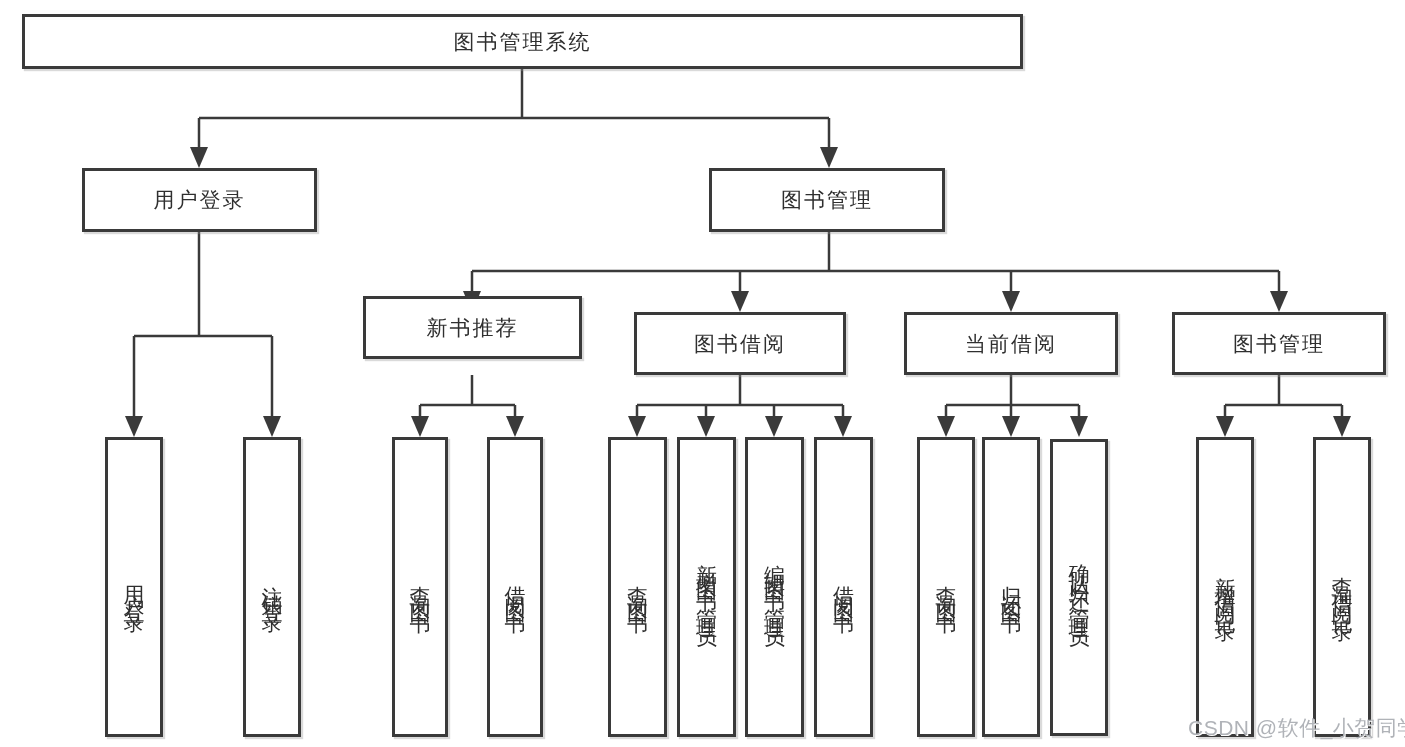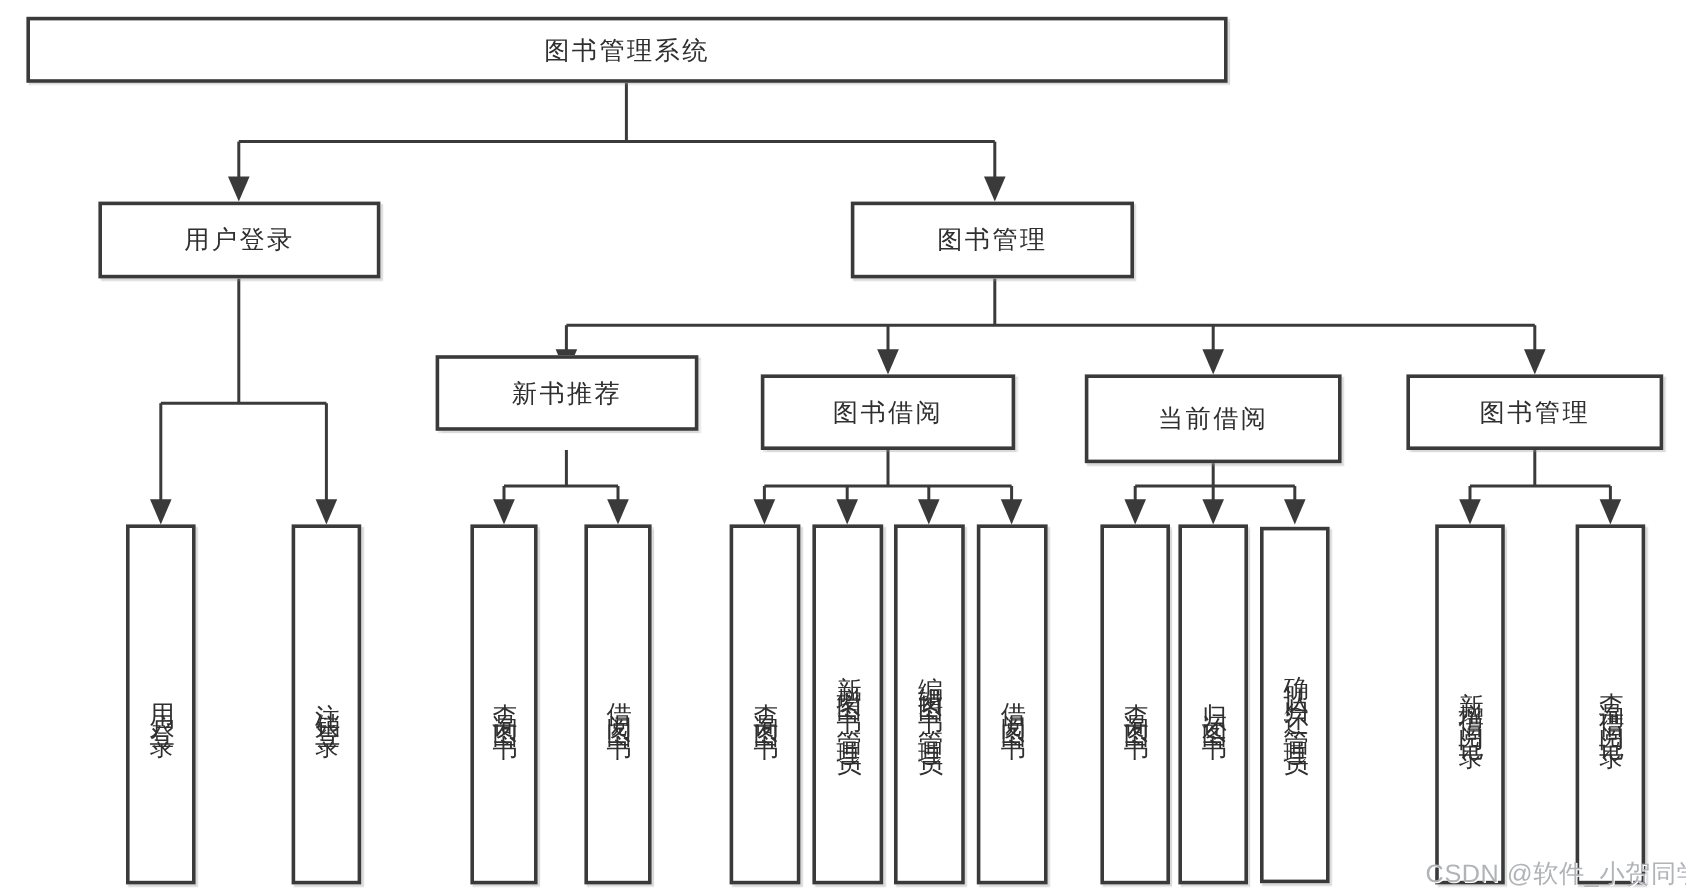--- a/index.html
+++ b/index.html
@@ -139,21 +139,21 @@
   <div class="node" style="left:709px; top:168px; width:236px; height:64px;">
     <span class="lbl">图书管理</span>
   </div>
 
   <div class="node" style="left:363px; top:296px; width:219px; height:63px;">
     <span class="lbl">新书推荐</span>
   </div>
   <div class="node" style="left:634px; top:312px; width:212px; height:63px;">
     <span class="lbl">图书借阅</span>
   </div>
-  <div class="node" style="left:904px; top:312px; width:214px; height:74px;">
+  <div class="node" style="left:904px; top:312px; width:214px; height:63px;">
     <span class="lbl">当前借阅</span>
   </div>
   <div class="node" style="left:1172px; top:312px; width:214px; height:63px;">
     <span class="lbl">图书管理</span>
   </div>
 
   <div class="node vbox" style="left:105px; top:437px; width:58px; height:300px;">
     <span class="lbl">用户登录</span>
   </div>
   <div class="node vbox" style="left:243px; top:437px; width:58px; height:300px;">

